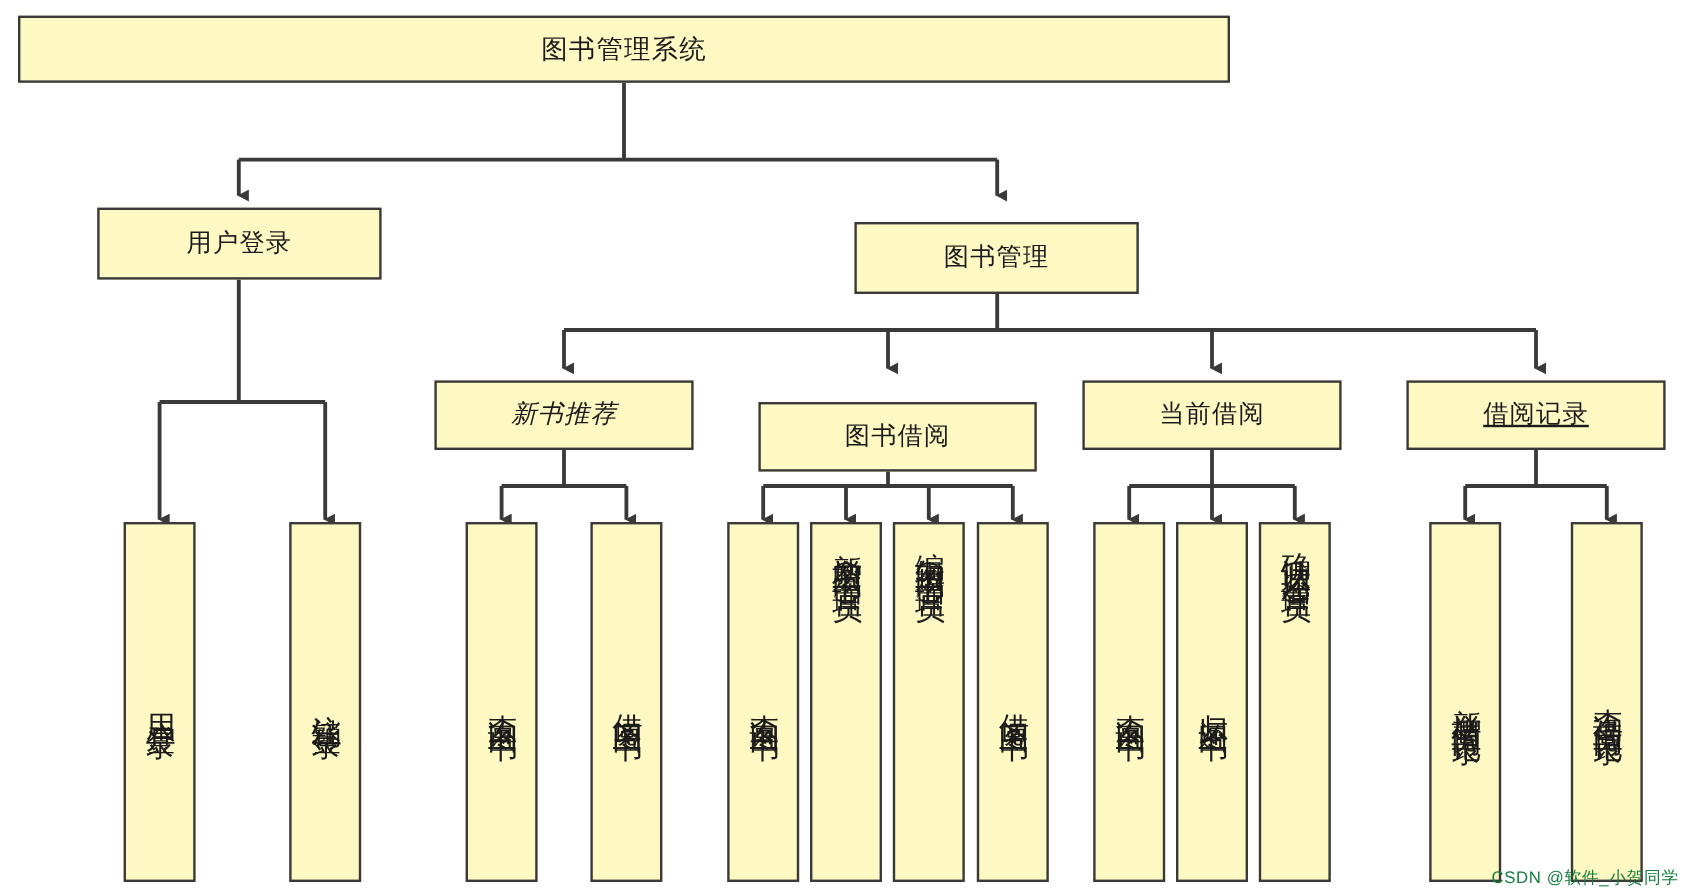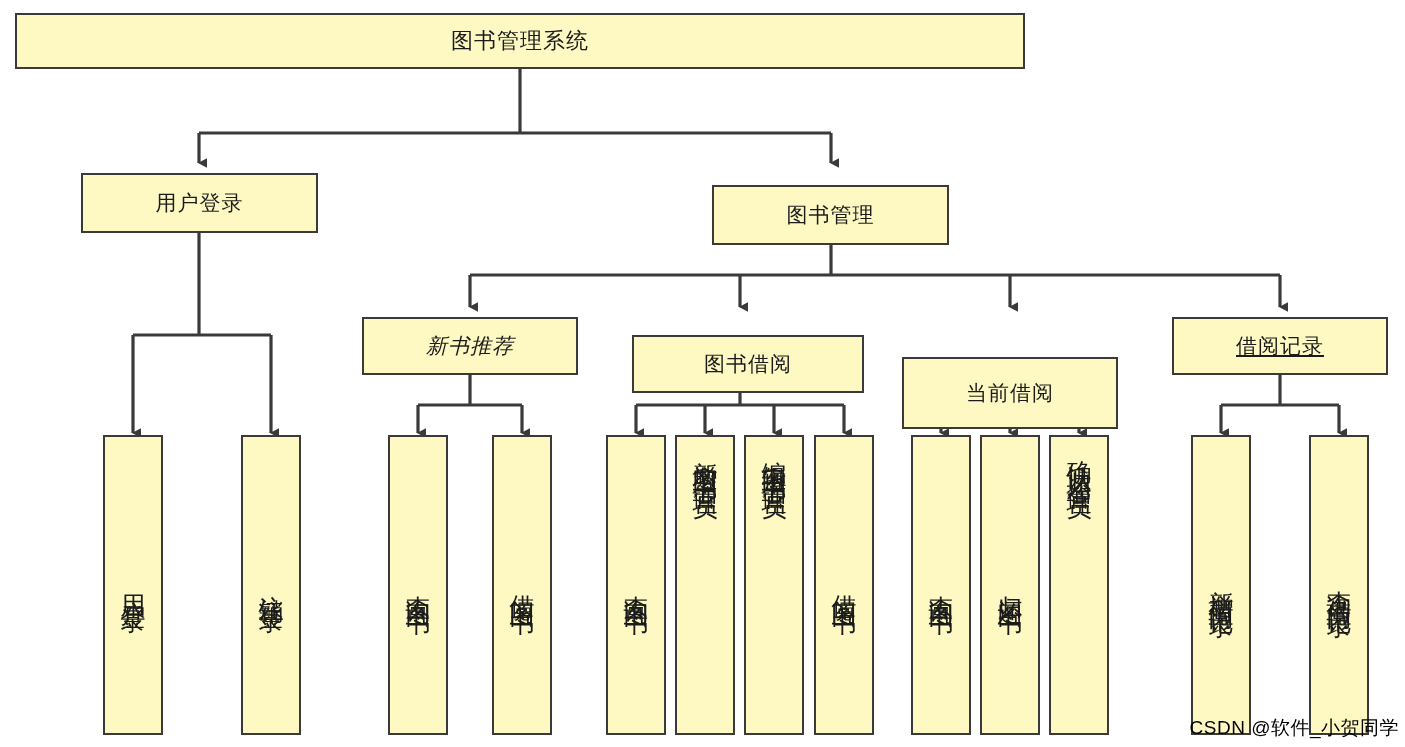--- a/index.html
+++ b/index.html
@@ -66,22 +66,22 @@
     white-space: nowrap;
   }
   .node.v.mid {
     align-items: center;
     padding-top: 0;
   }
   #watermark {
     position: absolute;
     right: 6px;
     bottom: 6px;
-    font-size: 19px;
-    color: #000000;
+    font-size: 14px;
+    color: #15803d;
     letter-spacing: 0.5px;
     user-select: none;
   }
 </style>
 </head>
 <body>
 
 <div id="diagram-root">
 
   <svg class="edges" viewBox="0 0 1405 747">
@@ -144,21 +144,21 @@
   <div class="node h" style="left:712px; top:185px; width:237px; height:60px;">
     <span class="lbl">图书管理</span>
   </div>
 
   <div class="node h" style="left:362px; top:317px; width:216px; height:58px;font-style:italic;">
     <span class="lbl">新书推荐</span>
   </div>
   <div class="node h" style="left:632px; top:335px; width:232px; height:58px;">
     <span class="lbl">图书借阅</span>
   </div>
-  <div class="node h" style="left:902px; top:317px; width:216px; height:72px;margin-top:40px;">
+  <div class="node h" style="left:902px; top:317px; width:216px; height:58px;">
     <span class="lbl">当前借阅</span>
   </div>
   <div class="node h" style="left:1172px; top:317px; width:216px; height:58px;text-decoration:underline;">
     <span class="lbl">借阅记录</span>
   </div>
 
   <div class="node v mid" style="left:103px; top:435px; width:60px; height:300px;">
     <span class="lbl">用户登录</span>
   </div>
   <div class="node v mid" style="left:241px; top:435px; width:60px; height:300px;">

